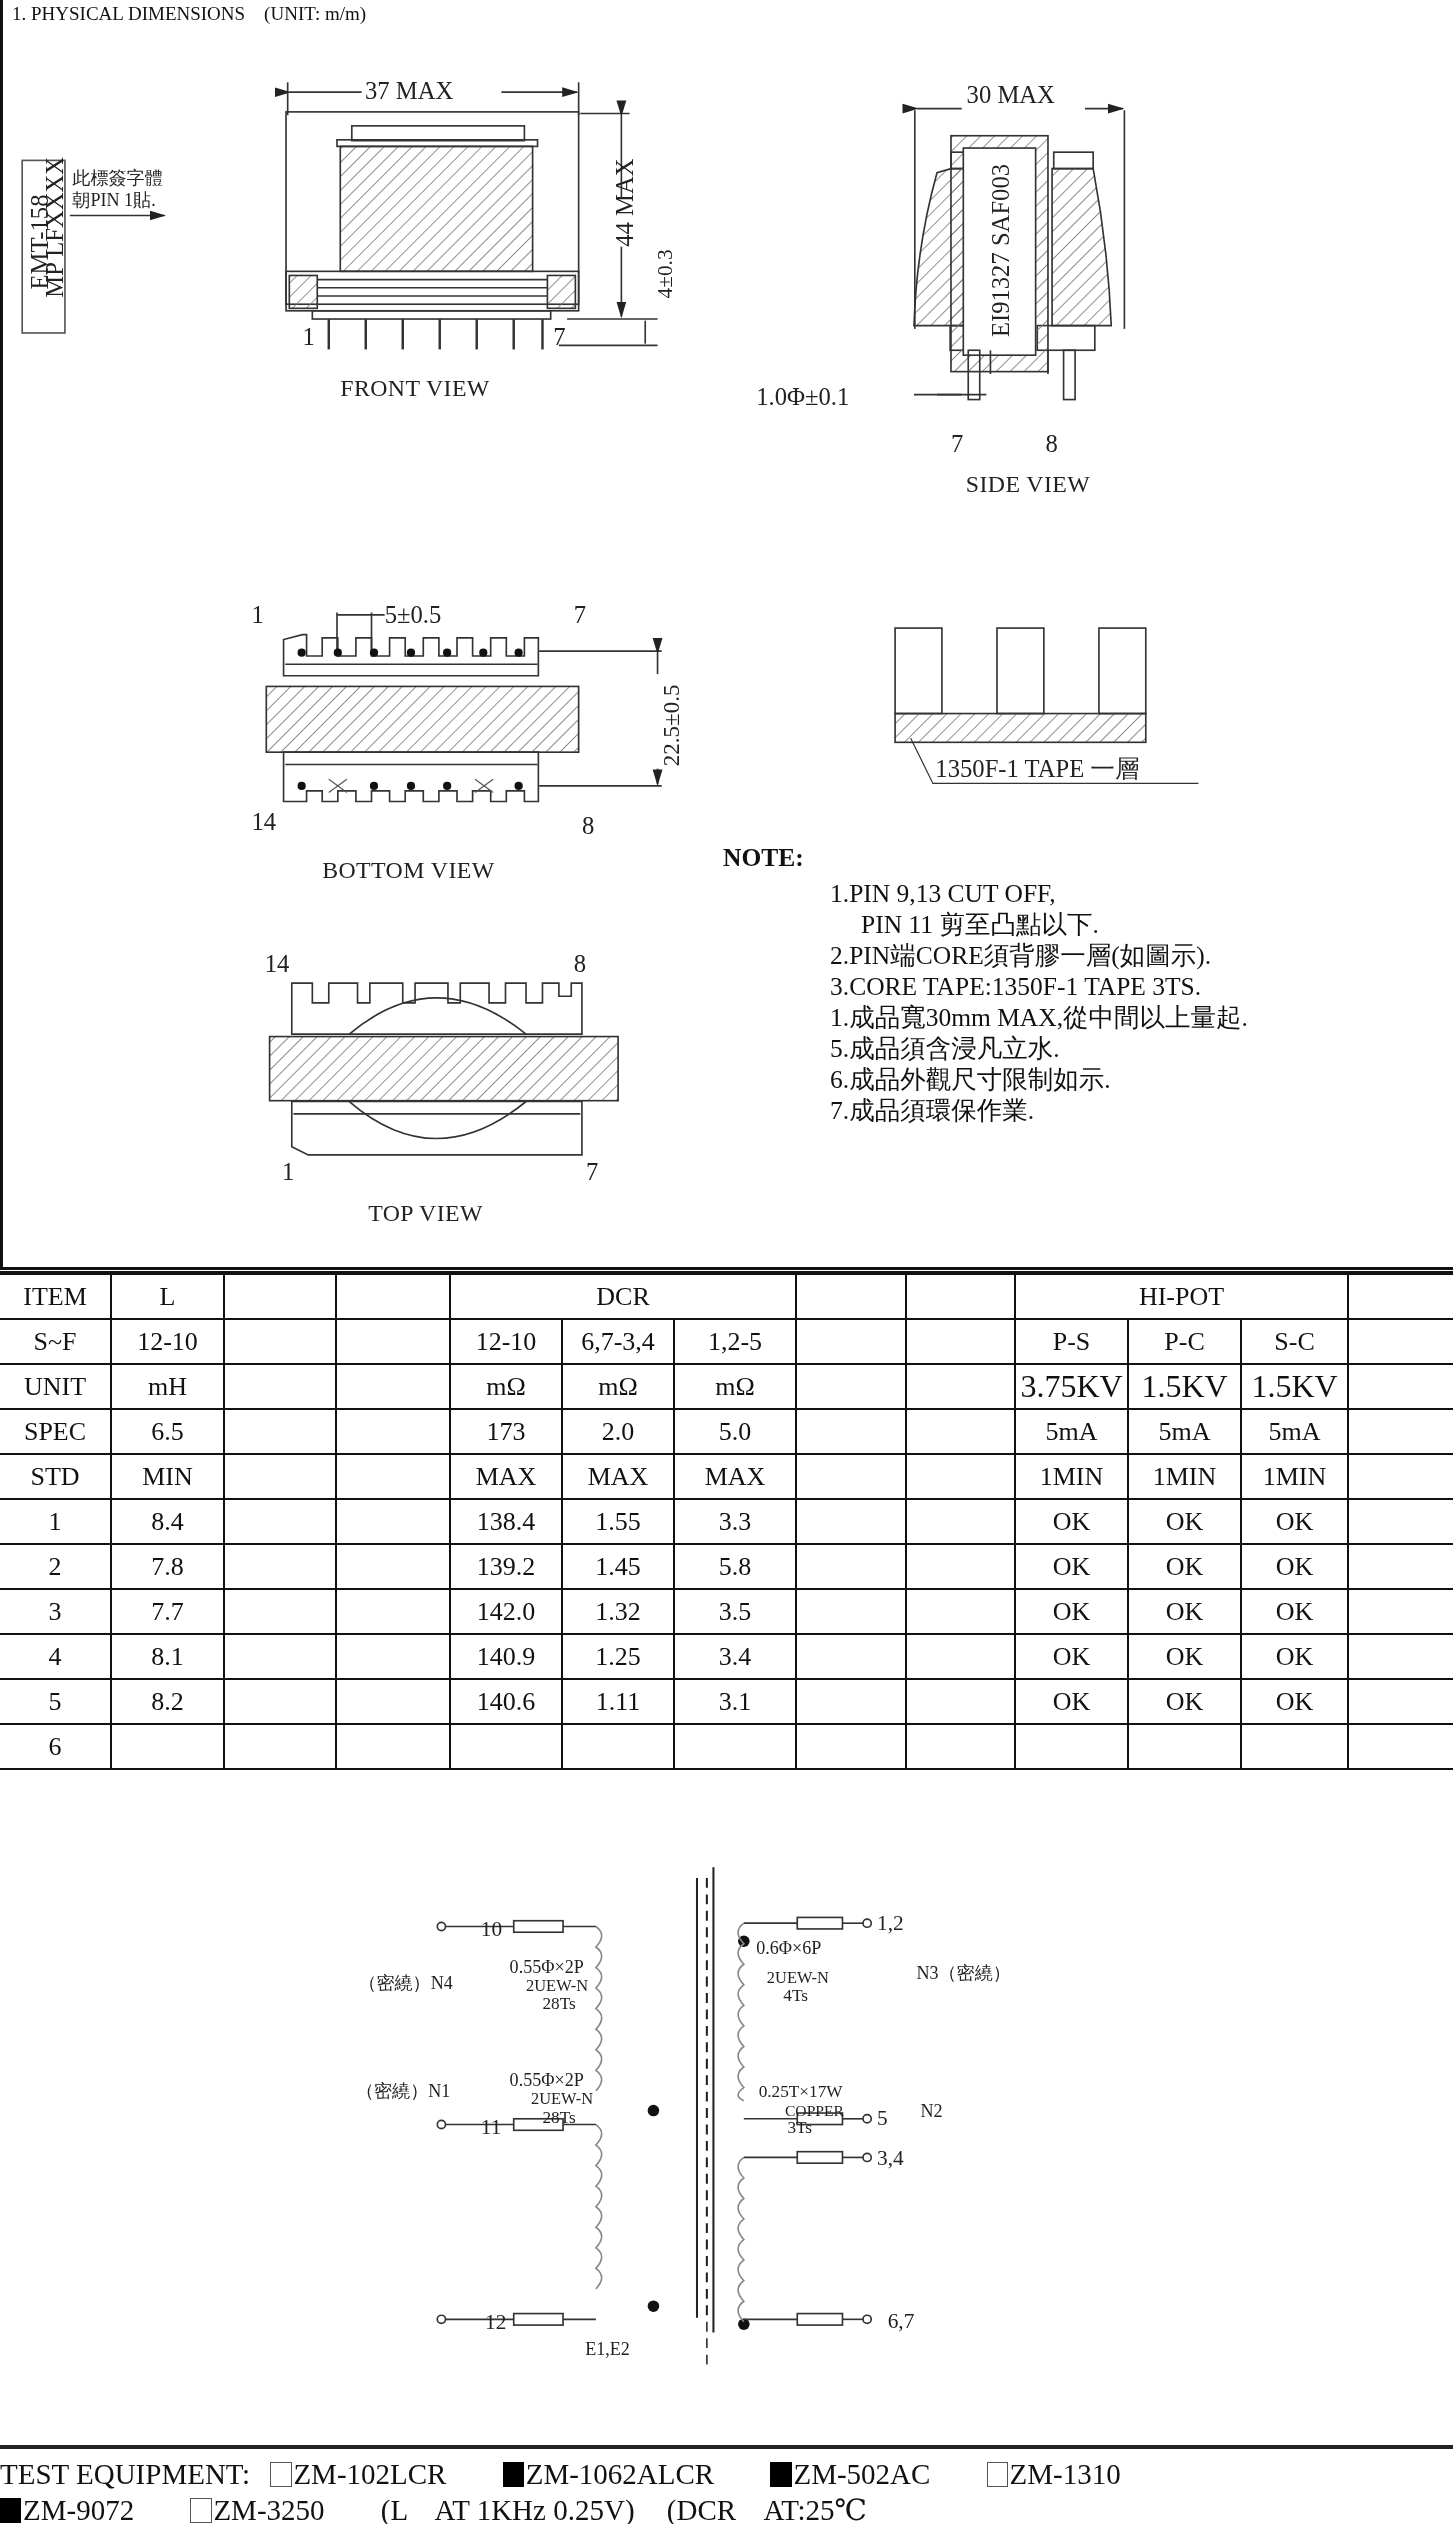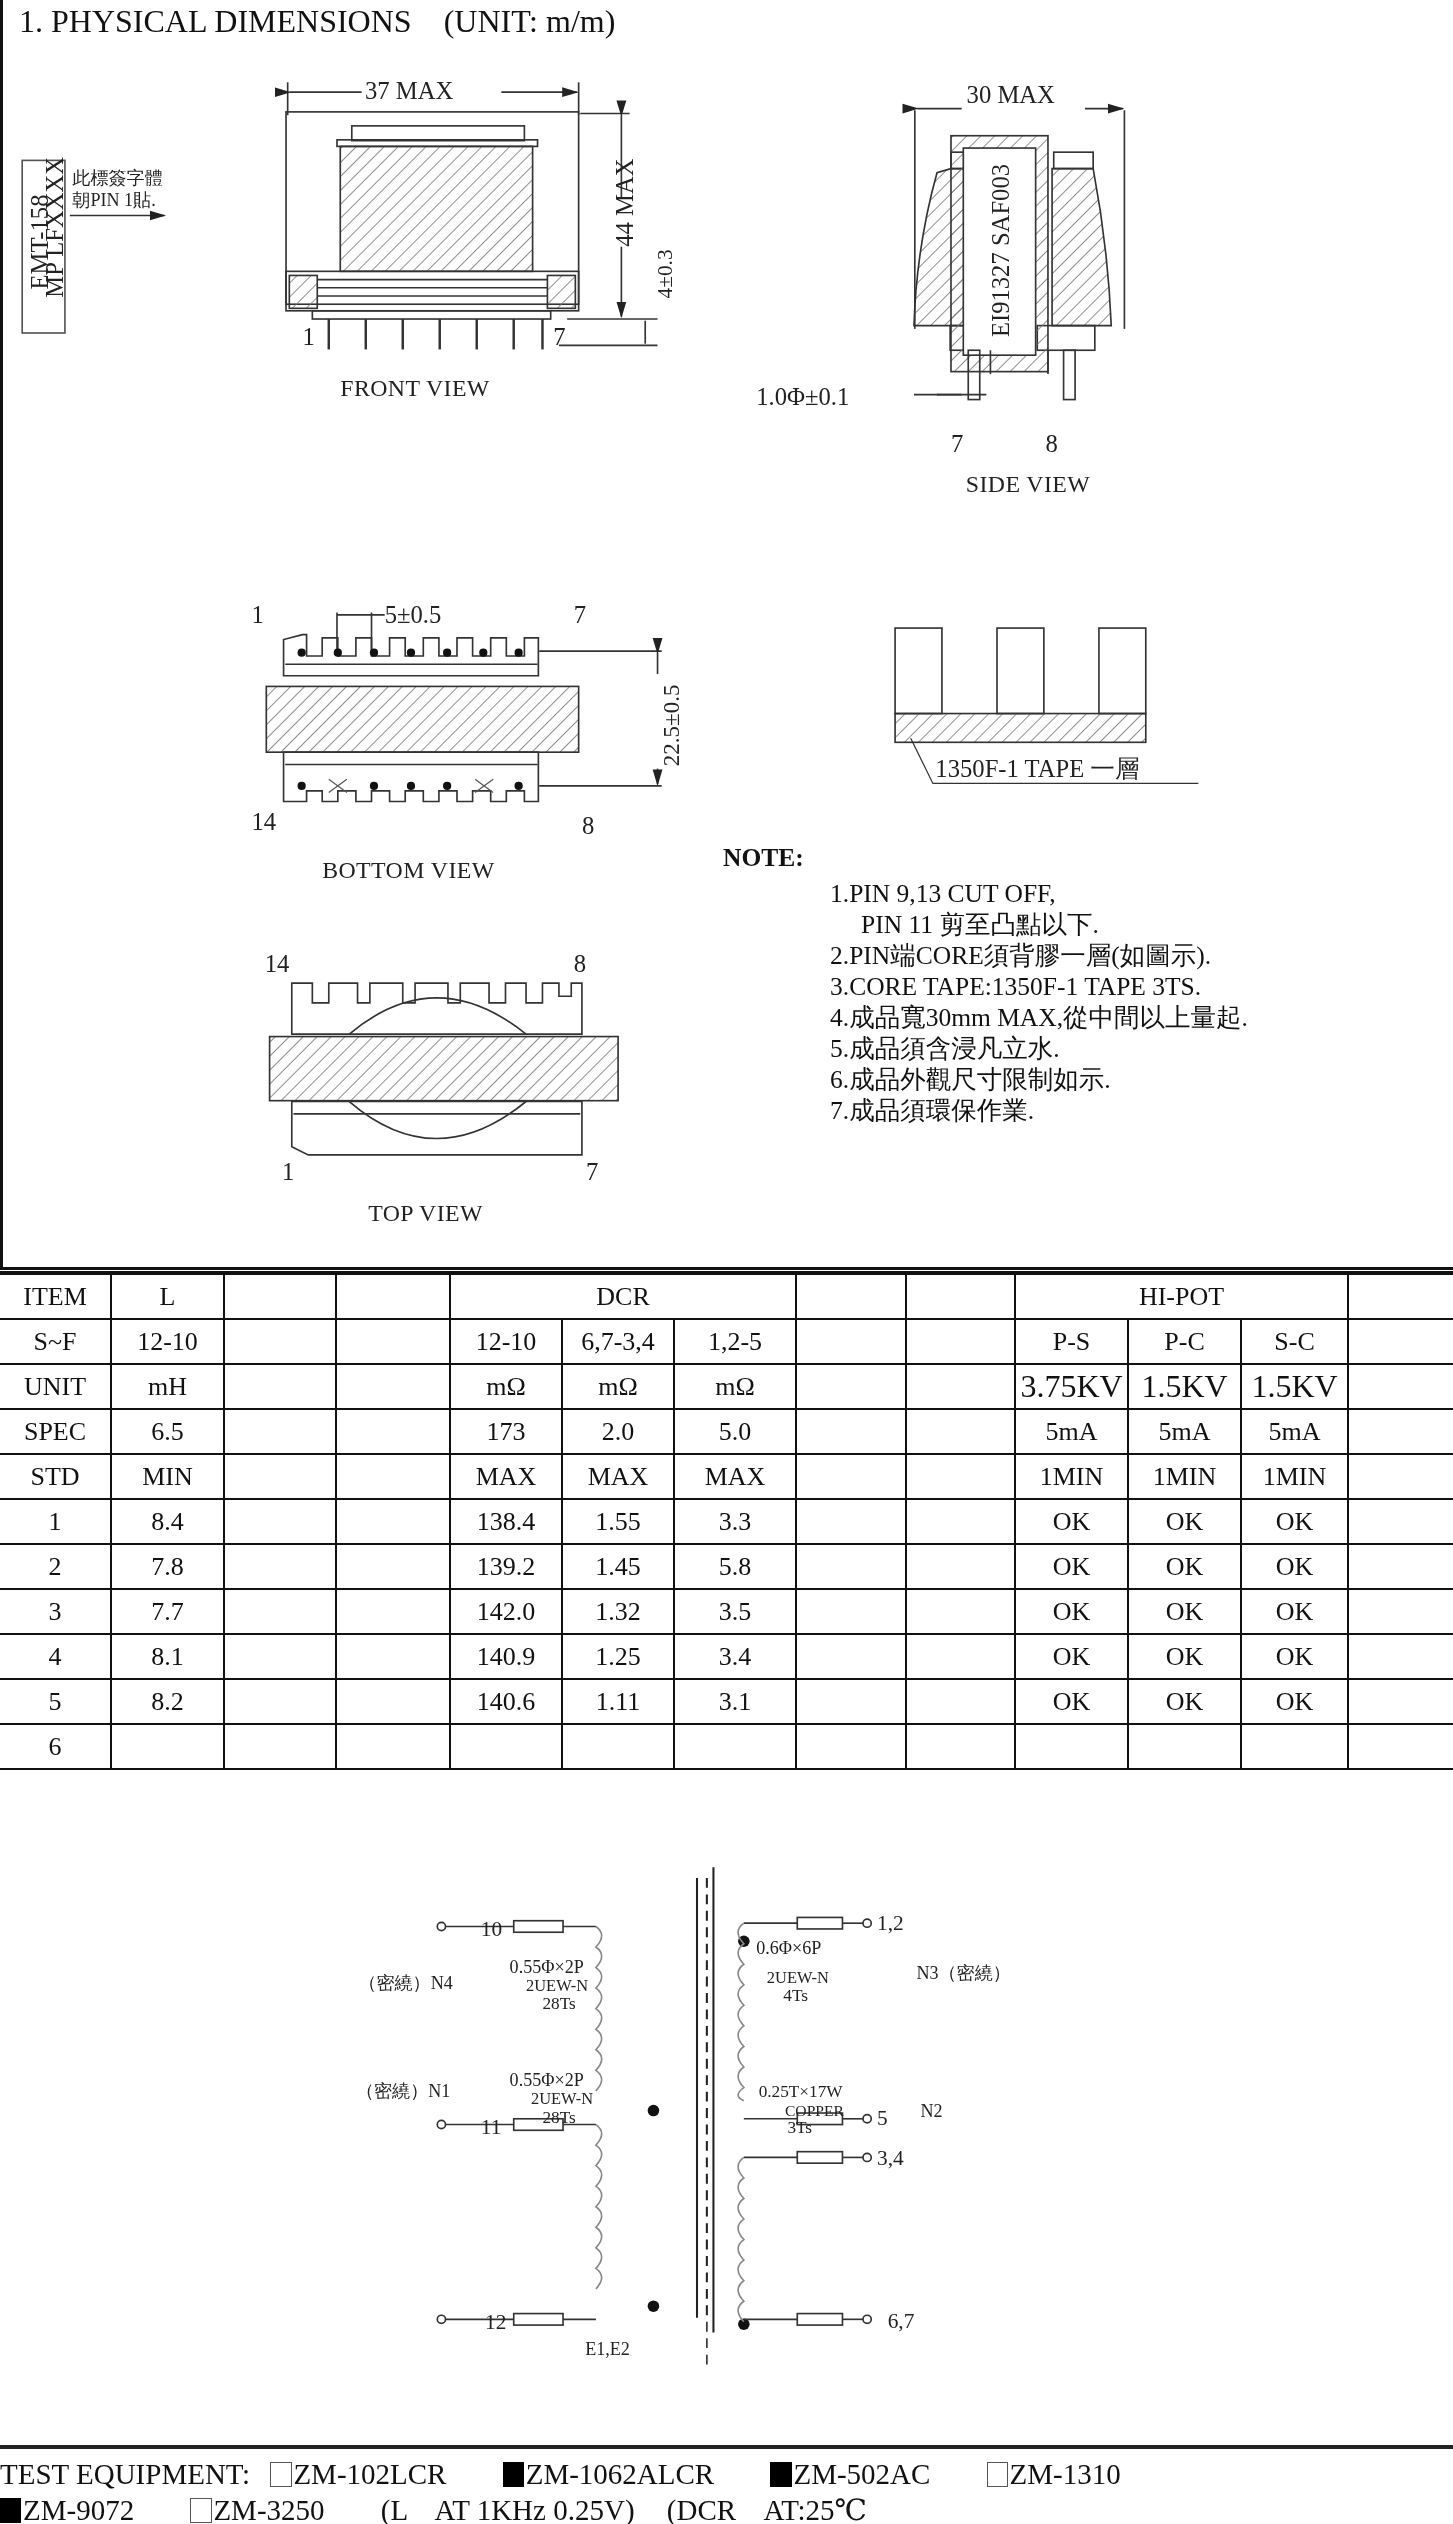--- a/index.html
+++ b/index.html
@@ -1,19 +1,19 @@
 <!DOCTYPE html>
 <html style="font-size:13px"><head>
 <meta charset="utf-8">
 <style>
   html, body { margin:0; padding:0; background:#fff; }
   body { width:1454px; height:2525px; position:relative; overflow:hidden;
          font-family:"Liberation Serif","DejaVu Serif",serif; color:#111; }
   .abs { position:absolute; }
-  .title { left:19px; top:3.3px; font-size:32px; white-space:pre; }
+  .title { left:12px; top:3.3px; font-size:19px; white-space:pre; }
   .frame-left { left:0; top:0; width:3.3px; height:1268px; background:#111; }
   .frame-bottom { left:0; top:1267px; width:1454px; height:3.3px; background:#111; }
   svg text { font-family:"Liberation Serif","DejaVu Serif",serif; fill:#222; }
   .lbl { font-size:30px; }
   .view-lbl { font-size:29px; letter-spacing:0.5px; }
   .notes { left:723px; top:842px; font-size:25.5px; line-height:31px; }
   .notes .hd { margin-bottom:5px;font-weight:bold; }
   .notes .it { padding-left:107px; }
   .notes .it.cont { padding-left:138px; }
   table.spec { position:absolute; left:0; top:1271px; width:1454px; border-collapse:collapse;
@@ -184,21 +184,21 @@
   <text x="713" y="1436" class="lbl">7</text>
   <text x="448" y="1485" class="view-lbl">TOP VIEW</text>
 </svg>
 
 <div class="abs notes">
   <div class="hd">NOTE:</div>
   <div class="it">1.PIN 9,13 CUT OFF,</div>
   <div class="it cont">PIN 11 剪至凸點以下.</div>
   <div class="it">2.PIN端CORE須背膠一層(如圖示).</div>
   <div class="it">3.CORE TAPE:1350F-1 TAPE 3TS.</div>
-  <div class="it">4.成品寬30mm MAX,從中間以上量起.</div>
+  <div class="it">1.成品寬30mm MAX,從中間以上量起.</div>
   <div class="it">5.成品須含浸凡立水.</div>
   <div class="it">6.成品外觀尺寸限制如示.</div>
   <div class="it">7.成品須環保作業.</div>
 </div>
 
 <table class="spec">
   <colgroup>
     <col style="width:111px">
       <col style="width:113px">
       <col style="width:112px">

